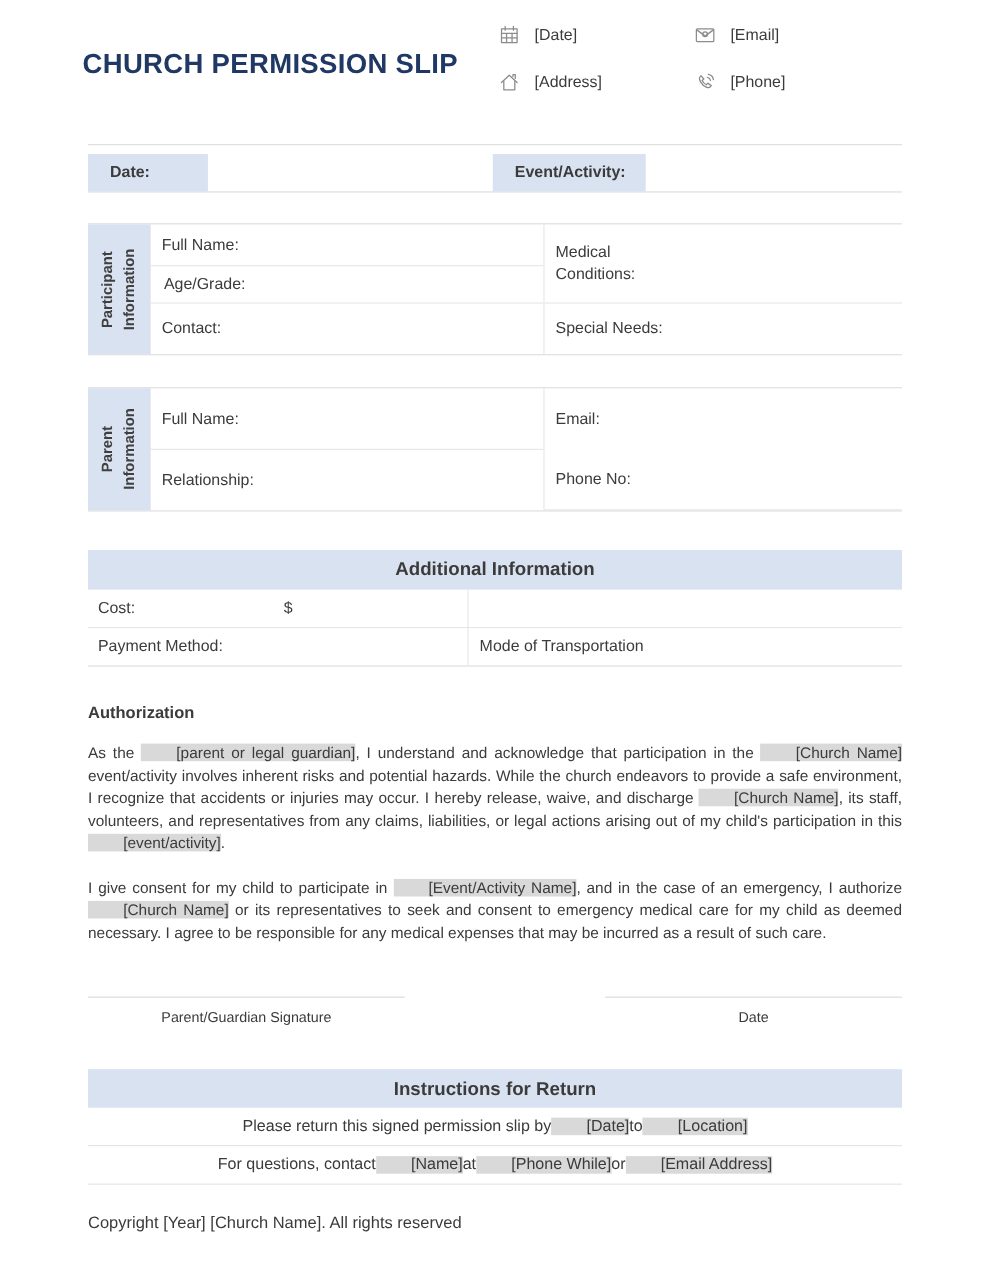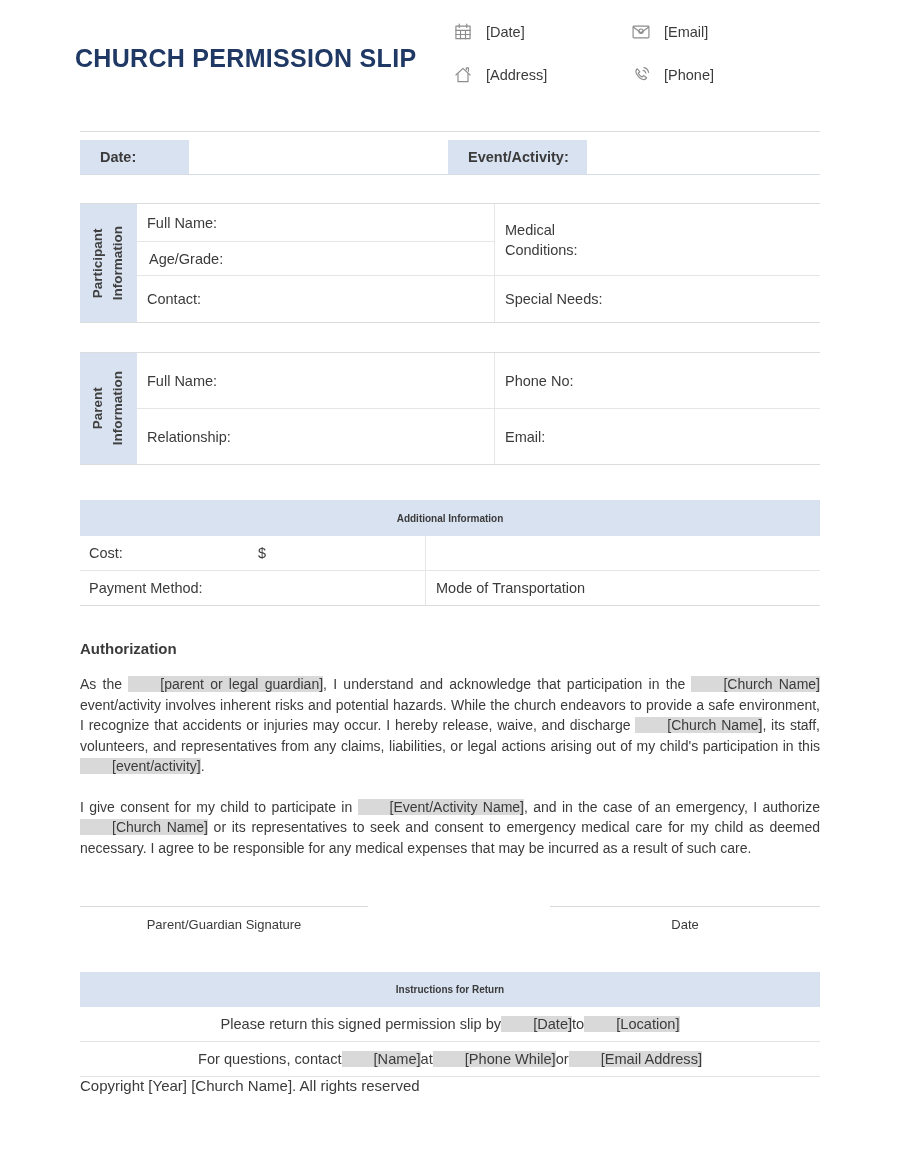--- a/index.html
+++ b/index.html
@@ -41,21 +41,21 @@
   .col-right{flex:1;display:flex;flex-direction:column;}
   .irow{display:flex;align-items:center;padding-left:10px;font-size:14.5px;}
   .irow.b{border-bottom:1px solid var(--rule-lt);}
   .h38{height:38px;}.h34{height:34px;padding-left:12px;}.h46{height:46px;}
   .h72{height:72px;}.h56{height:56px;}.h55{height:55px;}
   .wrap-label{width:112px;line-height:20px;}
   .fill-input{flex:1;align-self:stretch;}
 
   
   .add-table{margin-top:35px;}
-  .bar-blue{height:36px;background:var(--blue);display:flex;align-items:center;justify-content:center;font-weight:700;font-size:10px;}
+  .bar-blue{height:36px;background:var(--blue);display:flex;align-items:center;justify-content:center;font-weight:700;font-size:17px;}
   .add-row{height:35px;display:flex;border-bottom:1px solid var(--rule-lt);}
   .add-row.last{border-bottom:1px solid var(--rule);}
   .add-left{width:346px;border-right:1px solid var(--rule-lt);display:flex;align-items:center;padding-left:9px;font-size:14.5px;}
   .add-label{width:169px;}
   .add-mid{flex:1;}
   .add-right{flex:1;display:flex;align-items:center;padding-left:10px;font-size:14.5px;}
 
   
   .auth{margin-top:34px;}
   .auth h3{font-size:15px;font-weight:700;margin-bottom:17px;}
@@ -66,21 +66,21 @@
   .sig-row{margin-top:48px;display:flex;justify-content:space-between;}
   .sig-block{border-top:1px solid #d9d9d9;text-align:center;padding-top:10px;font-size:13px;}
   .sig-left{width:288px;}
   .sig-right{width:270px;}
 
   
   .instructions{margin-top:40px;}
   .inst-row{height:35px;display:flex;align-items:center;justify-content:center;font-size:14.6px;border-bottom:1px solid #e3e3e3;}
 
   
-  .copyright{font-size:15px;}
+  .copyright{margin-top:26px;font-size:15px;}
 </style>
 </head>
 <body>
 
 <div class="doc">
 
   <div class="header">
     <h1 class="title">CHURCH PERMISSION SLIP</h1>
     <div class="contact">
       <div class="citem">
@@ -171,26 +171,26 @@
       <div class="irow b h56">
         <span>Full Name:</span>
         <span class="fill-input"></span>
       </div>
       <div class="irow h55">
         <span>Relationship:</span>
         <span class="fill-input"></span>
       </div>
     </div>
     <div class="col-right">
+      <div class="irow h55">
+        <span>Email:</span>
+        <span class="fill-input"></span>
+      </div>
       <div class="irow b h56">
         <span>Phone No:</span>
-        <span class="fill-input"></span>
-      </div>
-      <div class="irow h55">
-        <span>Email:</span>
         <span class="fill-input"></span>
       </div>
     </div>
   </div>
 
   <div class="add-table">
     <div class="bar-blue">Additional Information</div>
     <div class="add-row">
       <div class="add-left">
         <span class="add-label">Cost:</span>

